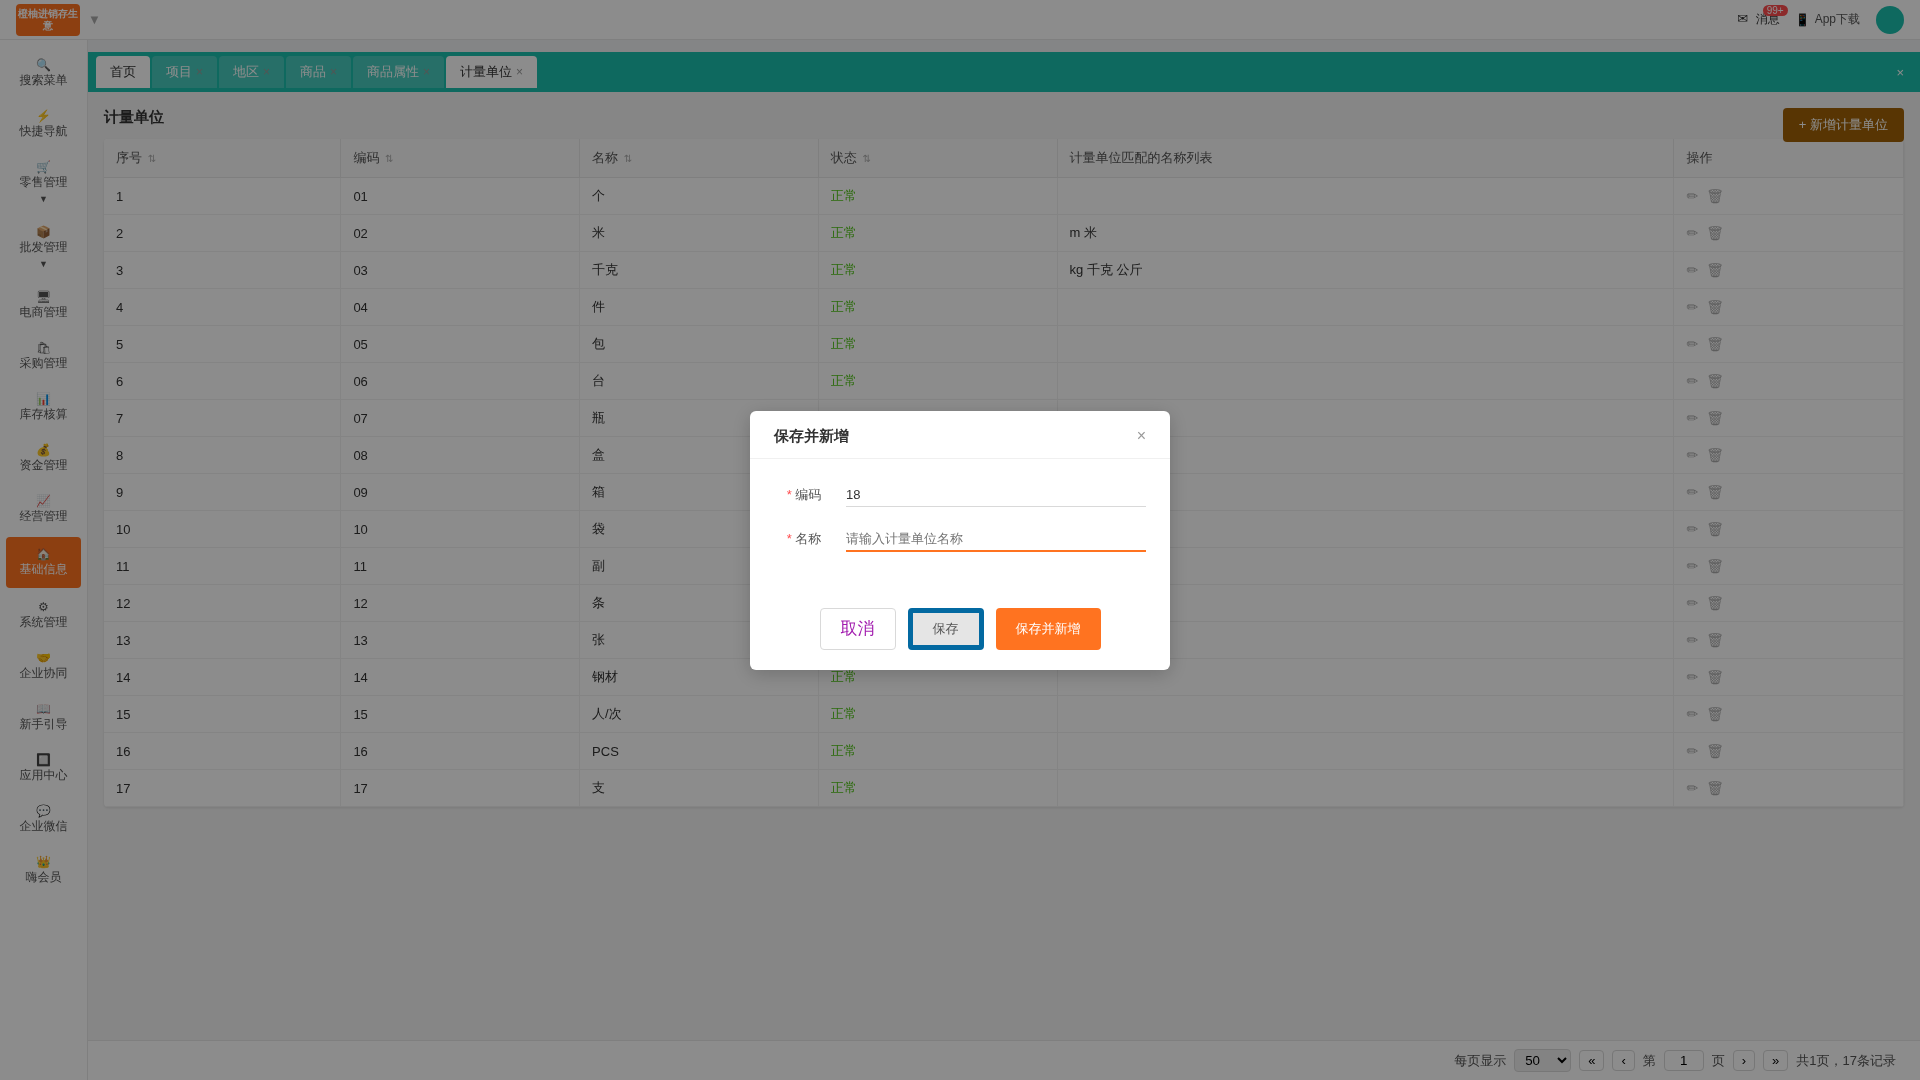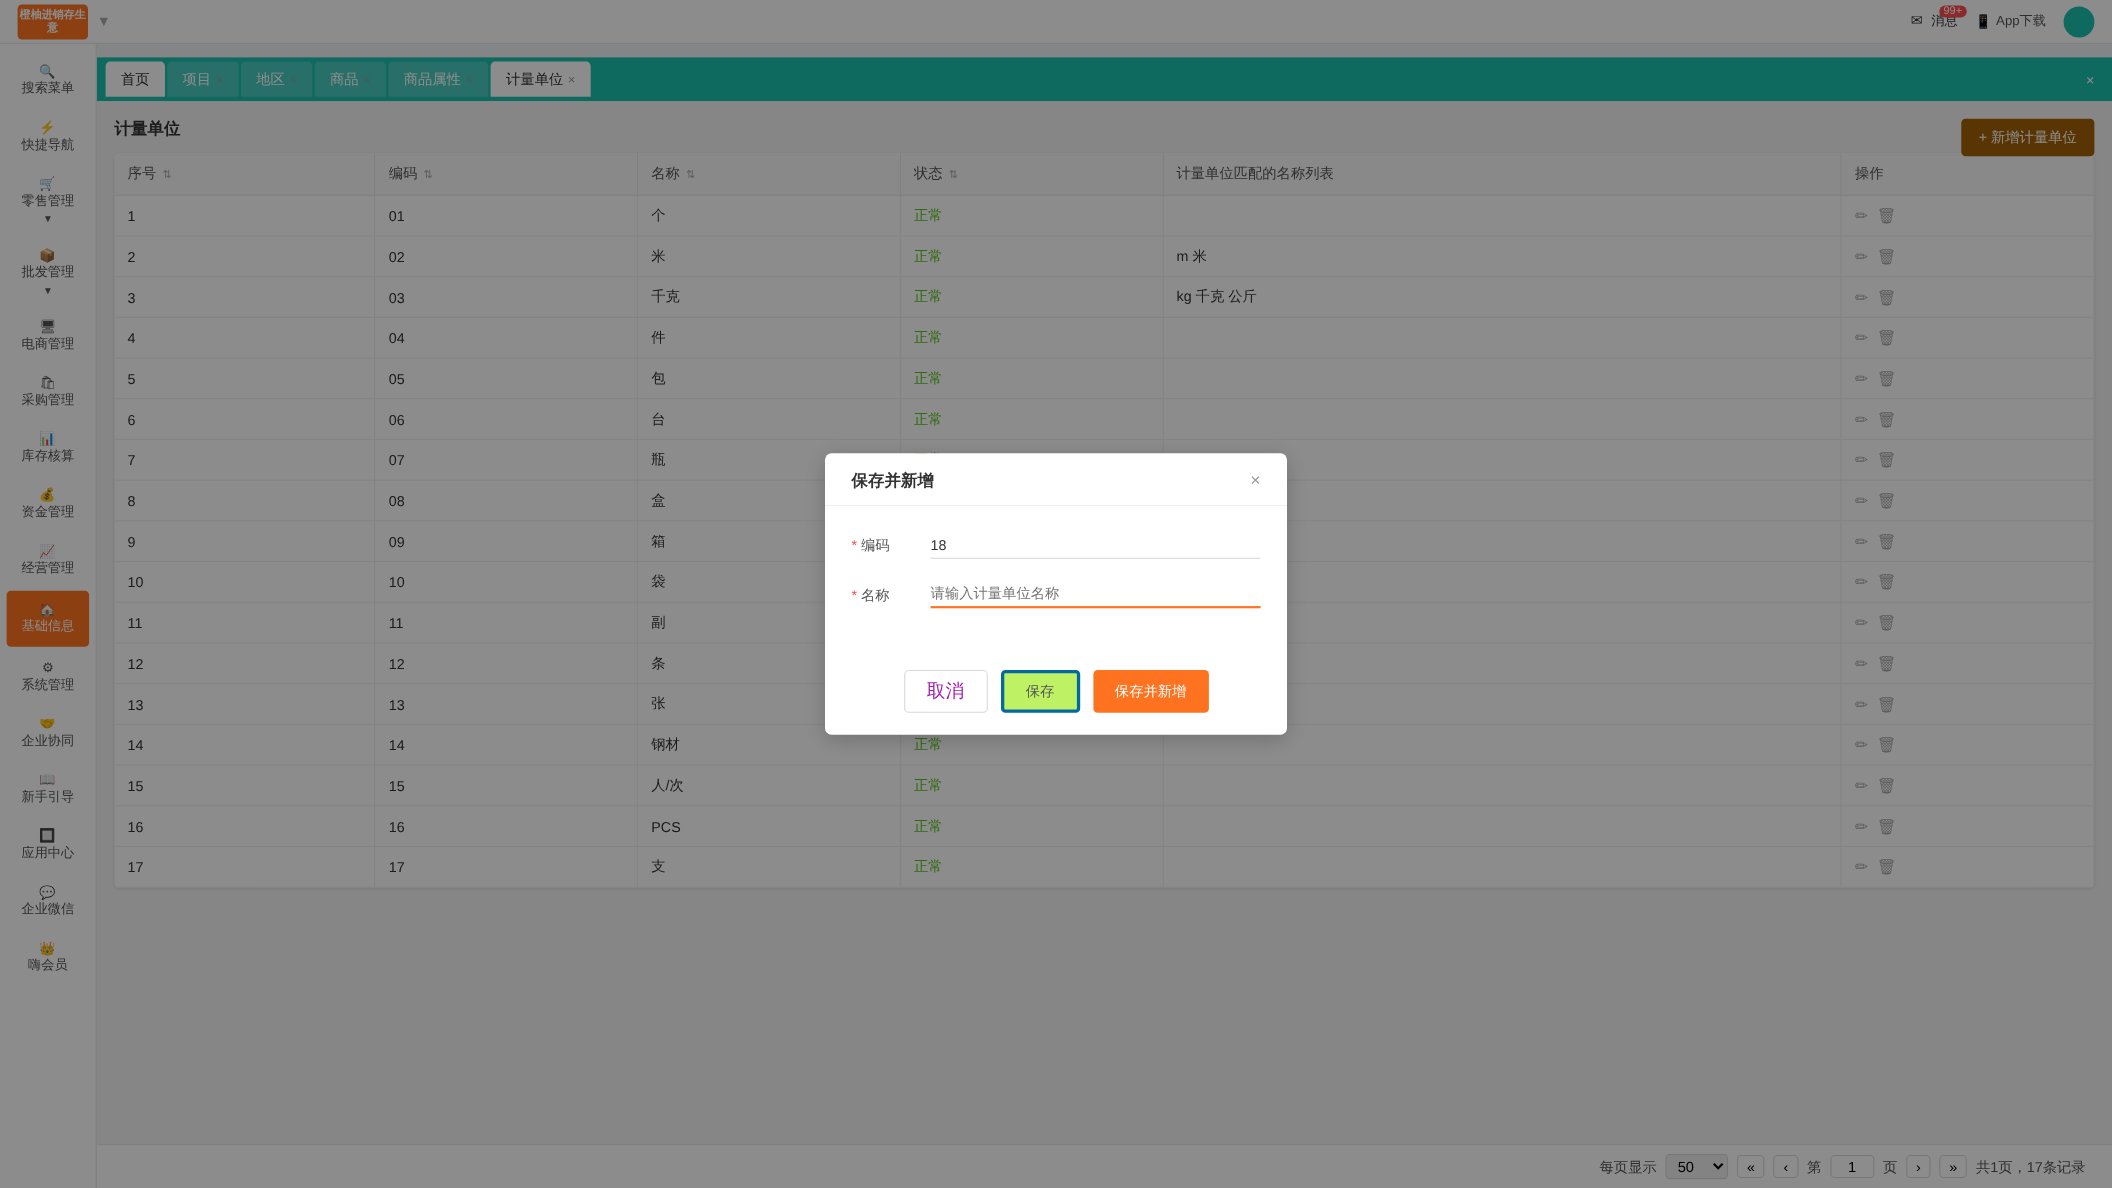--- a/index.html
+++ b/index.html
@@ -59,26 +59,26 @@
     .user-avatar { width: 28px; height: 28px; background: #1bbfad; border-radius: 50%; cursor: pointer; }
 
     
     .modal-overlay { position: fixed; top: 0; left: 0; right: 0; bottom: 0; background: rgba(0,0,0,0.45); z-index: 1000; display: flex; align-items: center; justify-content: center; }
     .modal { background: #fff; border-radius: 6px; width: 420px; box-shadow: 0 4px 20px rgba(0,0,0,0.2); }
     .modal-header { padding: 16px 24px 12px; border-bottom: 1px solid #f0f0f0; display: flex; justify-content: space-between; align-items: center; }
     .modal-title { font-size: 15px; font-weight: 600; color: #333; }
     .modal-close { cursor: pointer; font-size: 16px; color: #999; background: none; border: none; }
     .modal-body { padding: 24px; }
     .form-row { display: flex; align-items: center; margin-bottom: 20px; }
-    .form-label { width: 60px; text-align: left; margin-right: 12px; font-size: 13px; color: #555; }
+    .form-label { width: 60px; text-align: center; margin-right: 12px; font-size: 13px; color: #555; }
     .form-input { flex: 1; border: none; border-bottom: 1px solid #d9d9d9; padding: 4px 0; font-size: 13px; outline: none; color: #333; }
     .form-input.active-border { border-bottom: 2px solid #ff7320; }
     .modal-footer { padding: 12px 24px 20px; display: flex; justify-content: center; gap: 12px; }
     .btn-cancel { border: 1px solid #d9d9d9; background: #fff; padding: 7px 20px; border-radius: 4px; cursor: pointer; font-size: 17px; color: #a21caf; }
-    .btn-save { border: 3px solid #0369a1; background: #bef264; padding: 7px 20px; border-radius: 4px; cursor: pointer; font-size: 13px; color: #555; }
+    .btn-save { border: 5px solid #0369a1; background: #e5e5e5; padding: 7px 20px; border-radius: 4px; cursor: pointer; font-size: 13px; color: #555; }
     .btn-save-add { background: #ff7320; color: #fff; border: none; padding: 7px 20px; border-radius: 4px; cursor: pointer; font-size: 13px; }
   </style>
 </head>
 <body>
 
 <div class="app-container">
 
   <div class="top-header">
     <div class="header-logo">
       <div class="logo-box">

